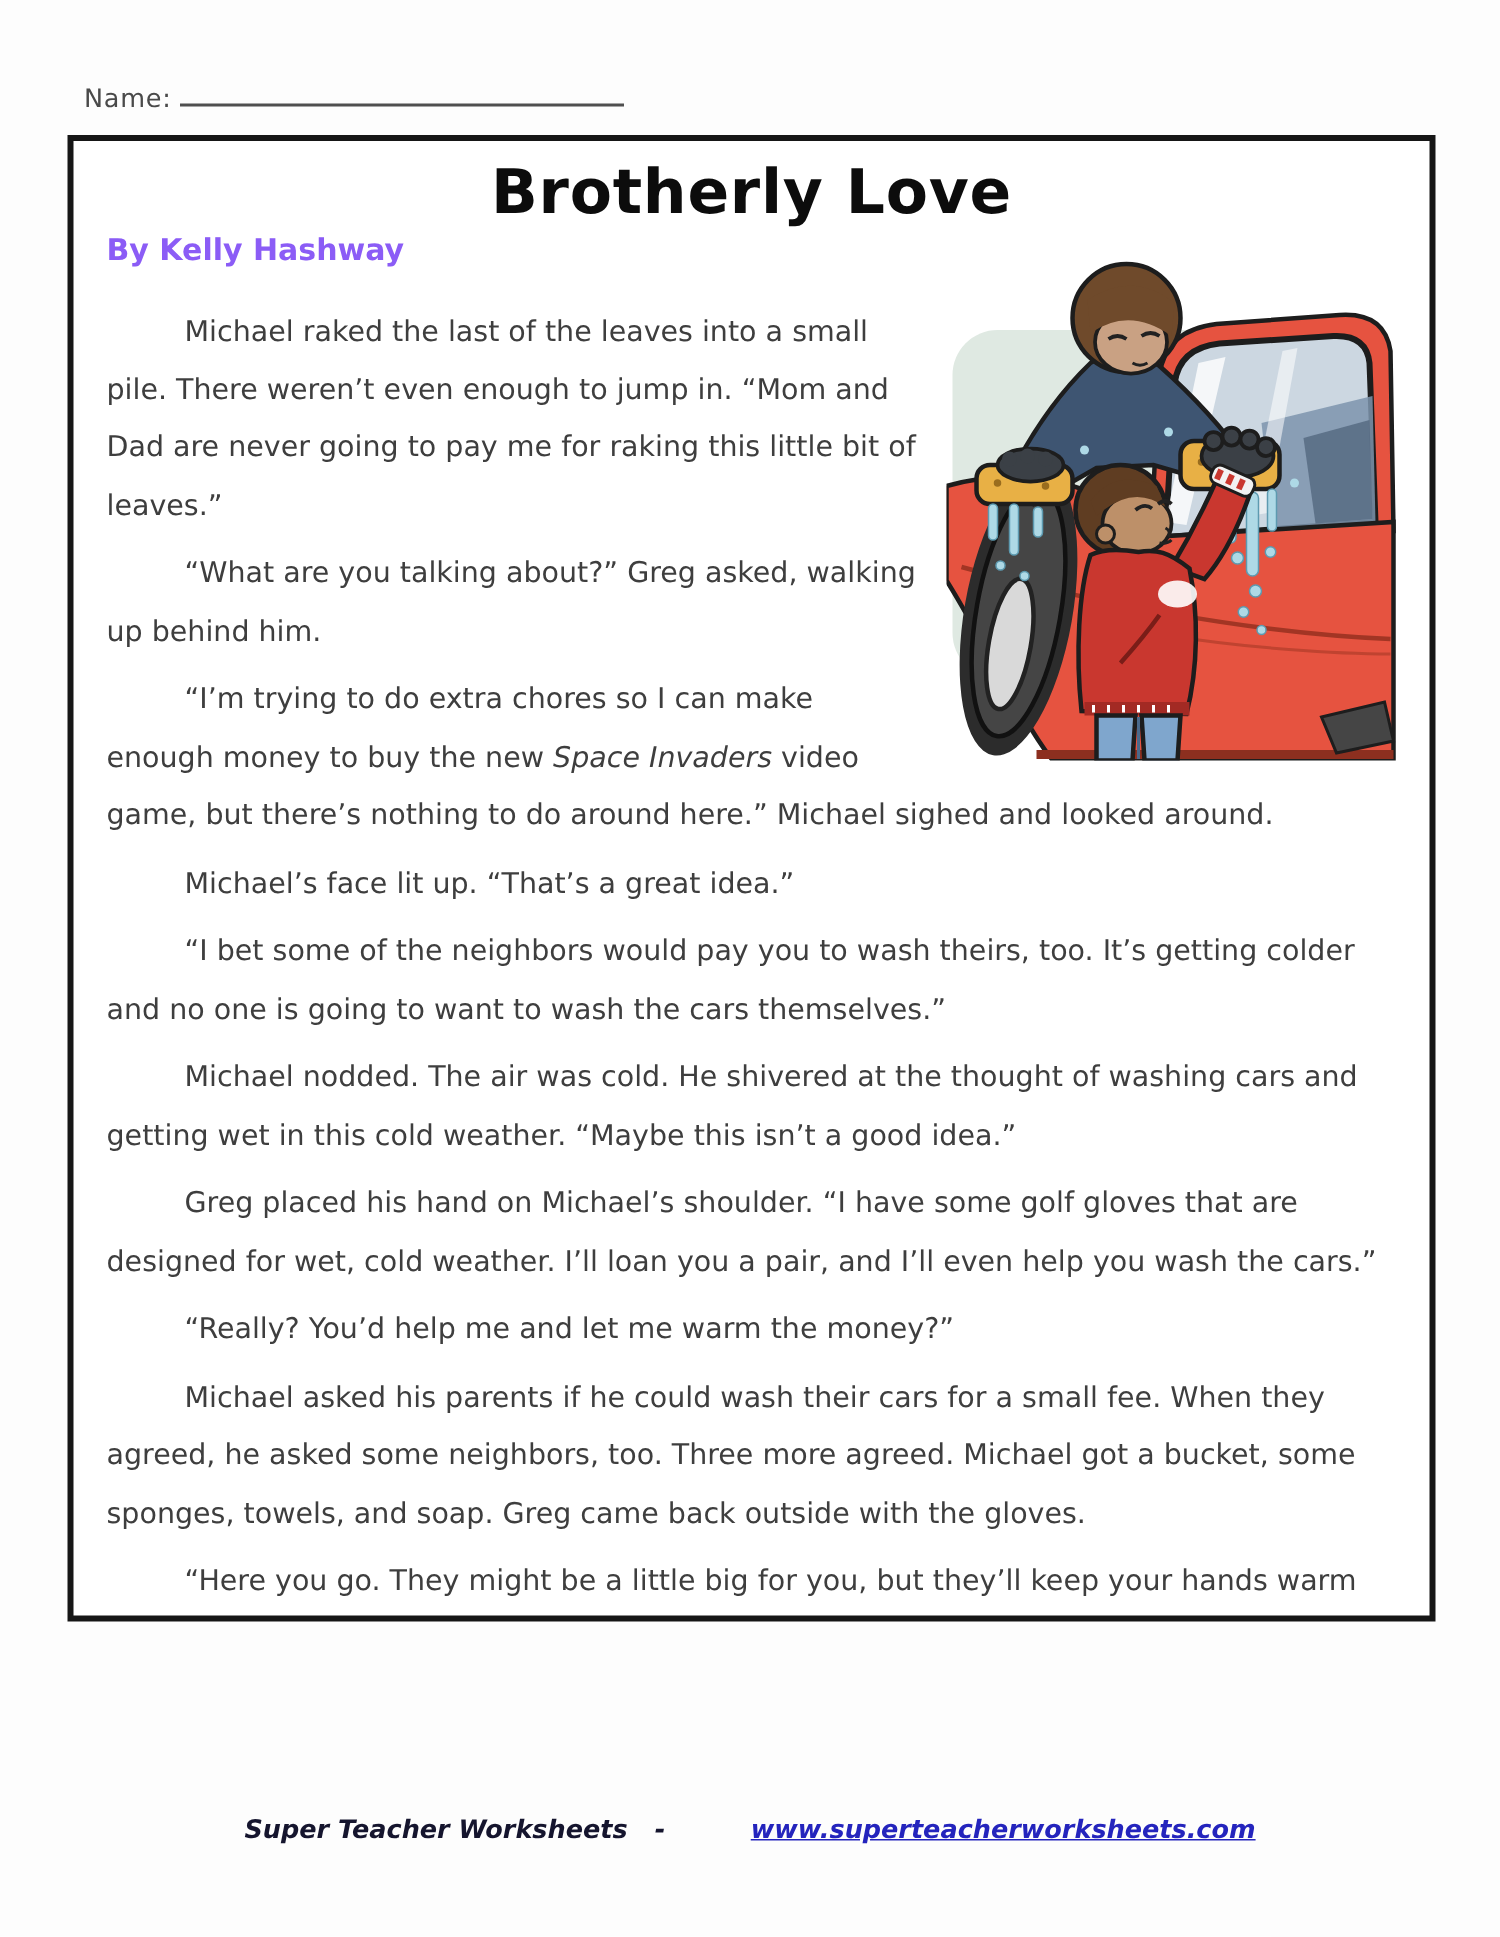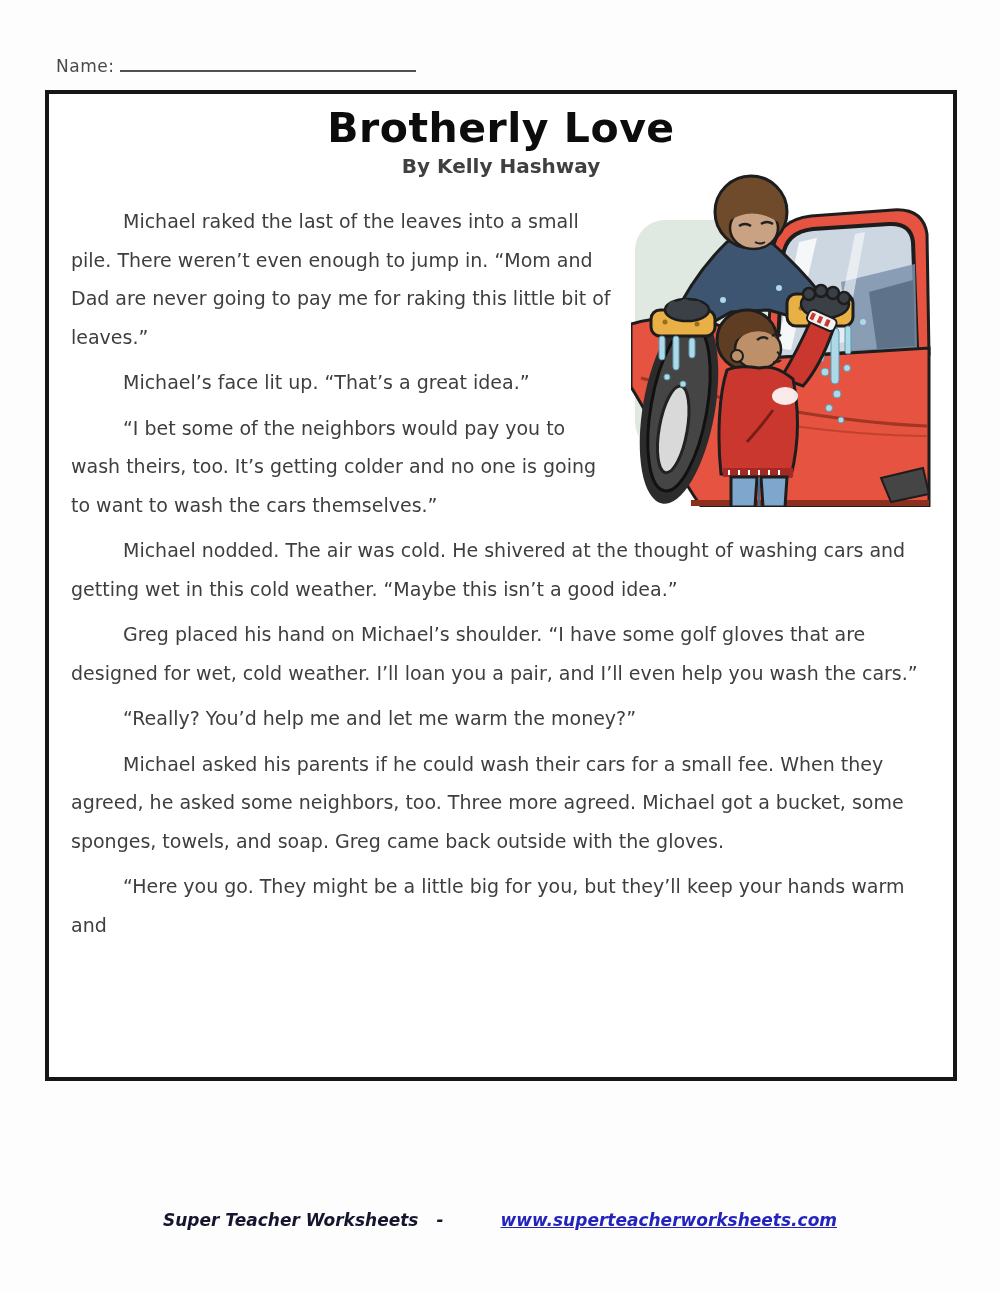--- a/index.html
+++ b/index.html
@@ -24,22 +24,22 @@
   .frame{
     position:absolute;left:45px;top:90px;width:912px;height:991px;
     border:4px solid #161616;box-sizing:border-box;background:#fff;
     padding:8px 22px 0 22px;overflow:hidden;
   }
   .story-title{
     margin:2px 0 0;text-align:center;
     font-size:41px;font-weight:800;color:#0c0c0c;letter-spacing:.5px;
   }
   .story-byline{
-    margin:2px 0 0;text-align:center;
-    font-size:20px;font-weight:700;color:#404040;
+    margin:2px 0 0;
+    font-size:20px;font-weight:700;color:#8b5cf6;
   }
   .story-body{
     margin-top:24px;
     font-size:19px;line-height:38.5px;color:#3e3e3e;
   }
   .story-body p{margin:0 0 7px;text-indent:52px;}
   .it{font-style:italic;}
 
   
   .illustration{
@@ -182,20 +182,22 @@
               <line x1="148" y1="298" x2="148" y2="303"></line>
           </g>
 
           <path d="M100,305 L126,305 L124,335 L100,335 Z" fill="#7fa6cd" stroke="#1d1d1d" stroke-width="3"></path>
           <path d="M130,305 L156,305 L154,335 L132,335 Z" fill="#7fa6cd" stroke="#1d1d1d" stroke-width="3"></path>
           <line x1="128" y1="306" x2="128" y2="334" stroke="#4a6a8c" stroke-width="2"></line>
         </svg>
       </div>
 
       <p>Michael raked the last of the leaves into a small pile. There weren’t even enough to jump in. “Mom and Dad are never going to pay me for raking this little bit of leaves.”</p>
+      <p>“What are you talking about?” Greg asked, walking up behind him.</p>
+      <p><span>“I’m trying to do extra chores so I can make enough money to buy the new </span><span class="it">Space Invaders</span><span> video game, but there’s nothing to do around here.” Michael sighed and looked around.</span></p>
       <p>Michael’s face lit up. “That’s a great idea.”</p>
       <p>“I bet some of the neighbors would pay you to wash theirs, too. It’s getting colder and no one is going to want to wash the cars themselves.”</p>
       <p>Michael nodded. The air was cold. He shivered at the thought of washing cars and getting wet in this cold weather. “Maybe this isn’t a good idea.”</p>
       <p>Greg placed his hand on Michael’s shoulder. “I have some golf gloves that are designed for wet, cold weather. I’ll loan you a pair, and I’ll even help you wash the cars.”</p>
       <p>“Really? You’d help me and let me warm the money?”</p>
       <p>Michael asked his parents if he could wash their cars for a small fee. When they agreed, he asked some neighbors, too. Three more agreed. Michael got a bucket, some sponges, towels, and soap. Greg came back outside with the gloves.</p>
       <p>“Here you go. They might be a little big for you, but they’ll keep your hands warm and</p>
     </div>
   </div>
 

